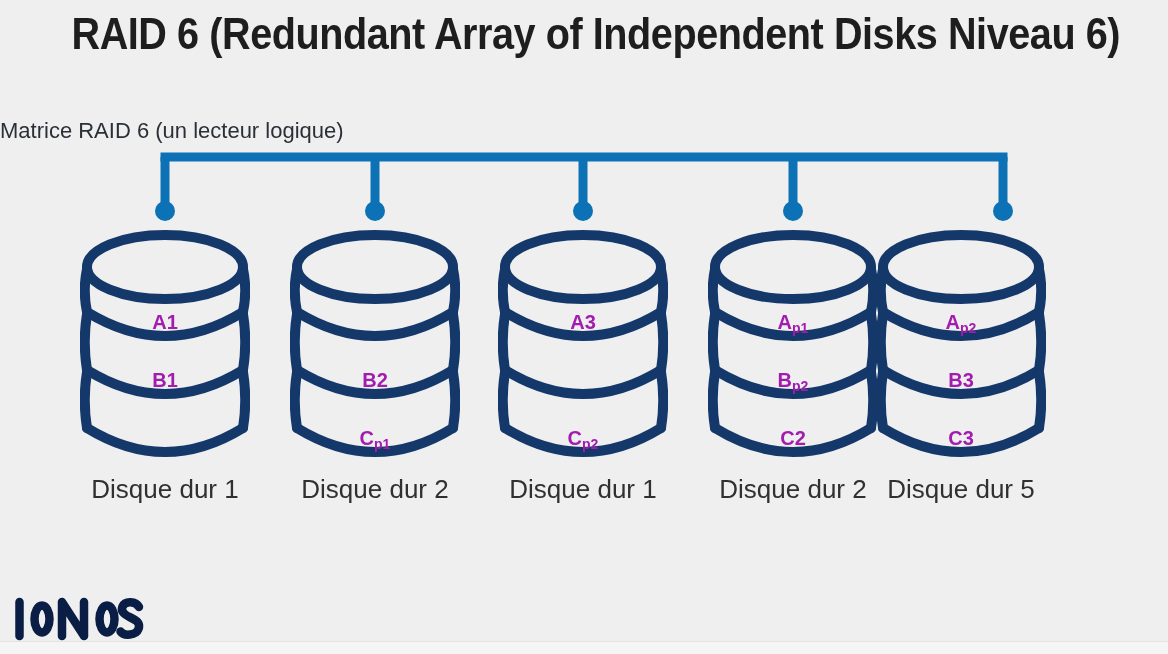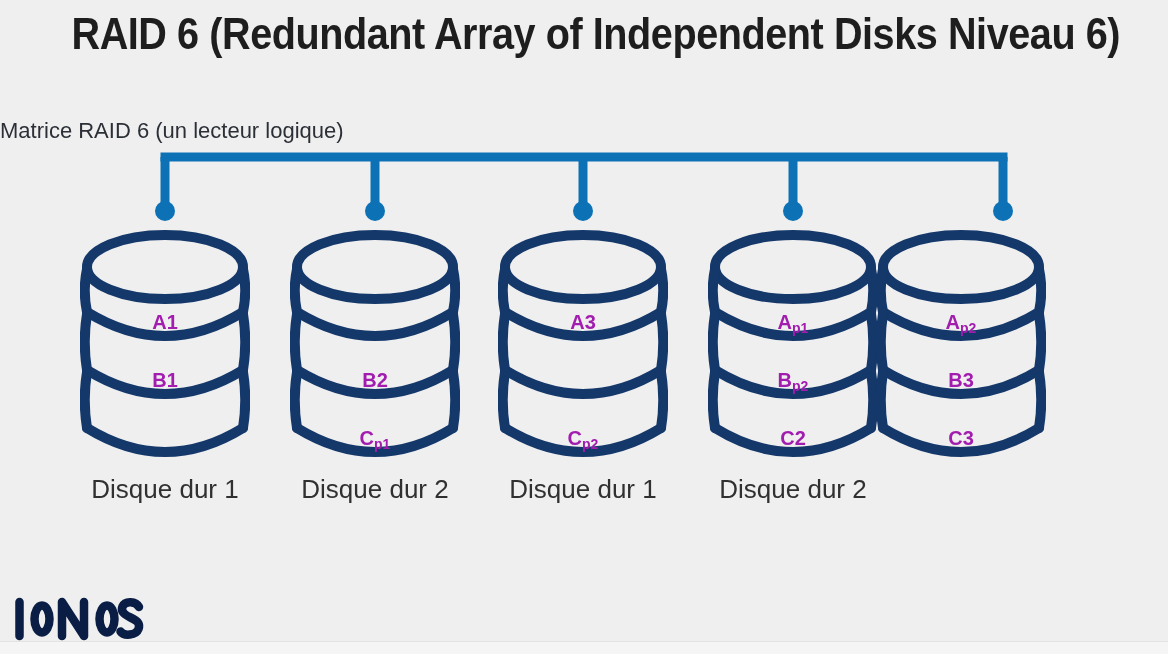--- a/index.html
+++ b/index.html
@@ -120,20 +120,21 @@
     <div class="caption">Disque dur 2</div>
   </div>
 
   <div class="disk" style="left:876px">
     <svg class="shape" width="170" height="232" viewBox="0 0 170 232">
         <use href="#disk-shape"></use>
       </svg>
     <div class="seg seg-a"><span>A</span><span class="sub">p2</span></div>
     <div class="seg seg-b"><span>B3</span><span class="sub"></span></div>
     <div class="seg seg-c"><span>C3</span><span class="sub"></span></div>
+    <div class="caption">Disque dur 5</div>
   </div>
 
   <svg class="logo" width="136" height="44" viewBox="0 0 136 44" role="img" aria-label="IONOS">
     <g fill="none" stroke="#0a1d45" stroke-width="8.5" stroke-linecap="round">
       <path d="M 4.5,5 V 39"></path>
       <ellipse cx="27" cy="22" rx="7.5" ry="13.5"></ellipse>
       <path d="M 47,39 V 5 M 47,5 L 69,39 M 69,5 V 39"></path>
       <ellipse cx="92" cy="22" rx="7.5" ry="13.5"></ellipse>
       <path d="M 124,10 C 121,4 110,3.5 107.5,9.5 C 105,15.5 111,18.5 115.5,20.5 C 120,22.5 126,25.5 123.5,32 C 121,38.5 109,39.5 105.5,34.5"></path>
     </g>

